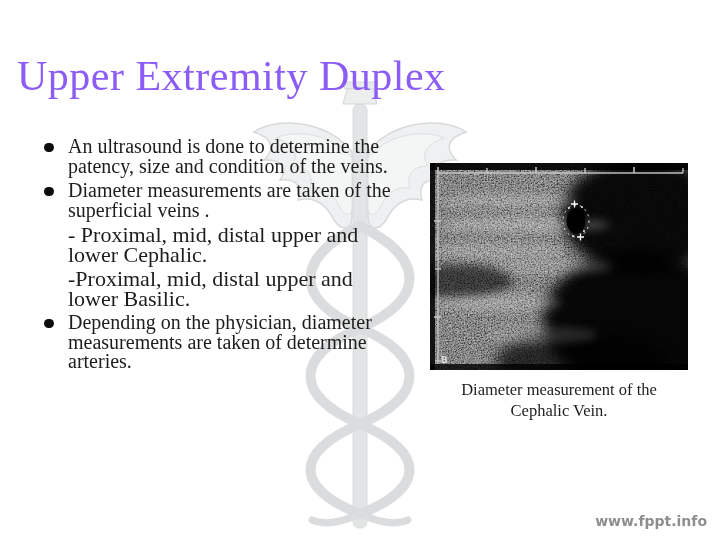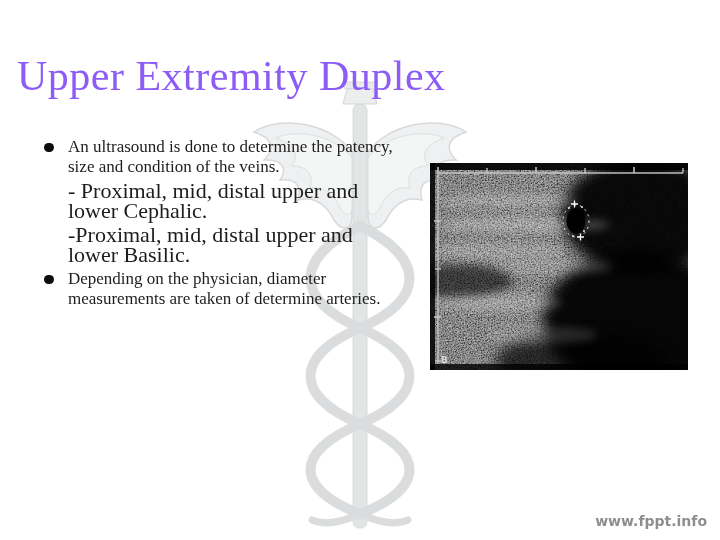--- a/index.html
+++ b/index.html
@@ -9,21 +9,21 @@
   
   .caduceus{position:absolute;left:248px;top:74px;width:226px;height:466px;z-index:0;}
 
   
   .title{position:absolute;top:36px;left:0;width:720px;margin:17px;text-align:left;
          font-weight:400;font-size:42px;line-height:1.1;letter-spacing:0.5px;color:#8b5cf6;z-index:2;}
 
   
   .content{position:absolute;left:36px;top:137px;width:400px;z-index:2;}
   .bullet{position:relative;padding-left:32px;margin:0 0 5px 0;width:338px;
-          font-size:17px;line-height:19.5px;}
+          font-size:20px;line-height:19.5px;}
   .dot{position:absolute;left:8px;top:5.5px;width:9.5px;height:9.5px;border-radius:50%;background:#0d0d0d;}
   .sub{margin:0 0 5px 32px;width:306px;font-size:22px;line-height:19.5px;}
 
   
   .figure{position:absolute;left:430px;top:163px;width:258px;z-index:3;margin:0;}
   .us{position:relative;width:258px;height:207px;background:#050505;overflow:hidden;}
   .us svg{display:block;width:258px;height:207px;}
   .us-label{position:absolute;left:11px;bottom:5px;color:#d9d9d9;
             font-family:"DejaVu Sans","Liberation Sans",sans-serif;font-weight:bold;font-size:9px;z-index:4;}
   .caption{margin-top:9px;text-align:center;font-size:16.5px;line-height:21px;color:#1d1d1d;}
@@ -69,20 +69,24 @@
   <h1 class="title">Upper Extremity Duplex</h1>
 
   <div class="content">
 
     <div class="bullet">
       <span class="dot"></span>
       <span>An ultrasound is done to determine the patency, size and condition of the veins.</span>
     </div>
 
 
+    <div class="bullet">
+      <span class="dot"></span>
+      <span>Diameter measurements are taken of the superficial veins .</span>
+    </div>
     <div class="sub">- Proximal, mid, distal upper and lower Cephalic.</div>
     <div class="sub">-Proximal, mid, distal upper and lower Basilic.</div>
 
     <div class="bullet">
       <span class="dot"></span>
       <span>Depending on the physician, diameter measurements are taken of determine arteries.</span>
     </div>
 
   </div>
 
@@ -152,17 +156,21 @@
           <line x1="253" y1="5" x2="253" y2="10" stroke-width="1.3"></line>
           <line x1="8" y1="10" x2="8" y2="200" stroke-width="1.3" opacity="0.95"></line>
           <line x1="4" y1="58" x2="11" y2="58" stroke-width="1.5"></line>
           <line x1="5" y1="106" x2="11" y2="106" stroke-width="1.3"></line>
           <line x1="4" y1="154" x2="11" y2="154" stroke-width="1.5"></line>
           <line x1="5" y1="198" x2="11" y2="198" stroke-width="1.3"></line>
         </g>
       </svg>
       <span class="us-label">B</span>
     </div>
+    <figcaption class="caption">
+      <div>Diameter measurement of the</div>
+      <div>Cephalic Vein.</div>
+    </figcaption>
   </figure>
 
   <div class="fppt">www.fppt.info</div>
 
 </div>
 
 </body></html>

